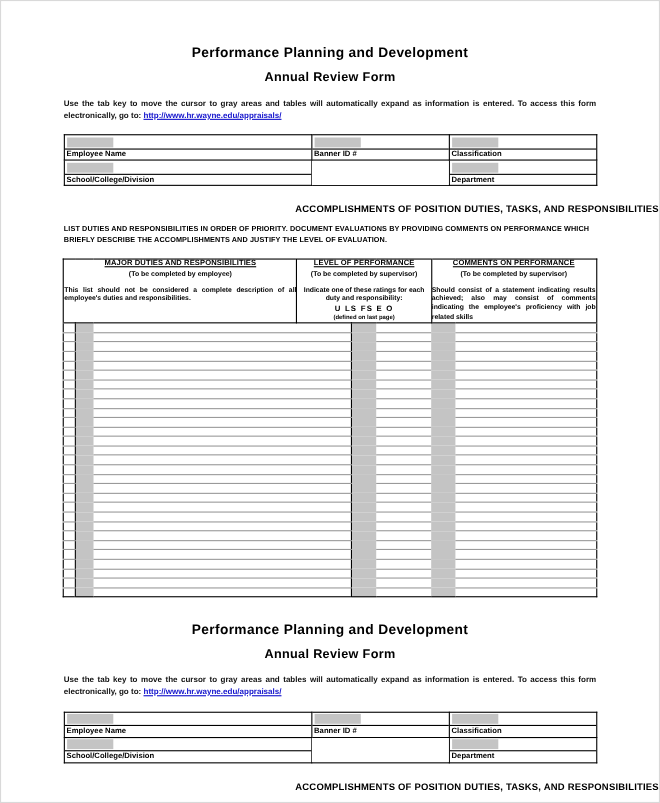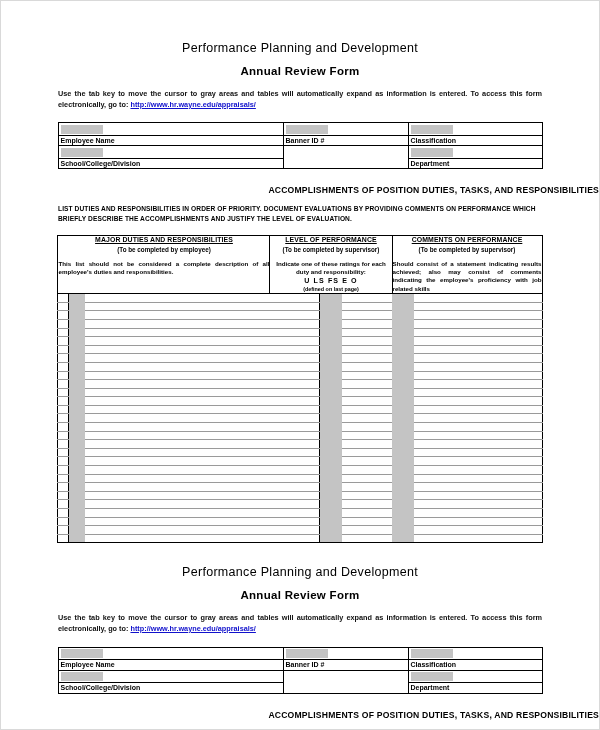--- a/index.html
+++ b/index.html
@@ -24,21 +24,21 @@
   }
   .sheet {
     position: absolute;
     left: 0; top: 0;
     width: 598px;
   }
 
   
   .doc-title {
     text-align: center;
-    font-weight: normal;
+    font-weight: bold;
     font-size: 12.5px;
     letter-spacing: 0.3px;
     margin: 0;
   }
   .doc-title-1 { padding-top: 40px; }
   .doc-subtitle {
     text-align: center;
     font-weight: bold;
     font-size: 11.5px;
     letter-spacing: 0.3px;

